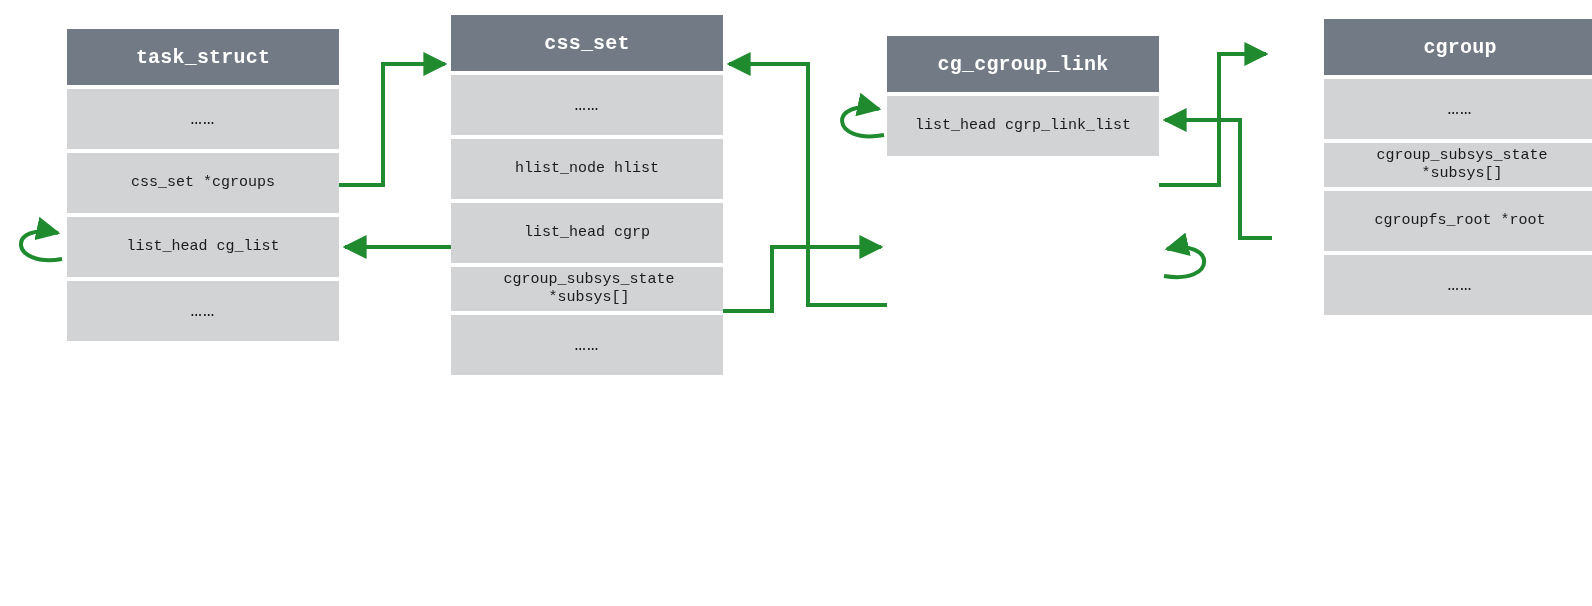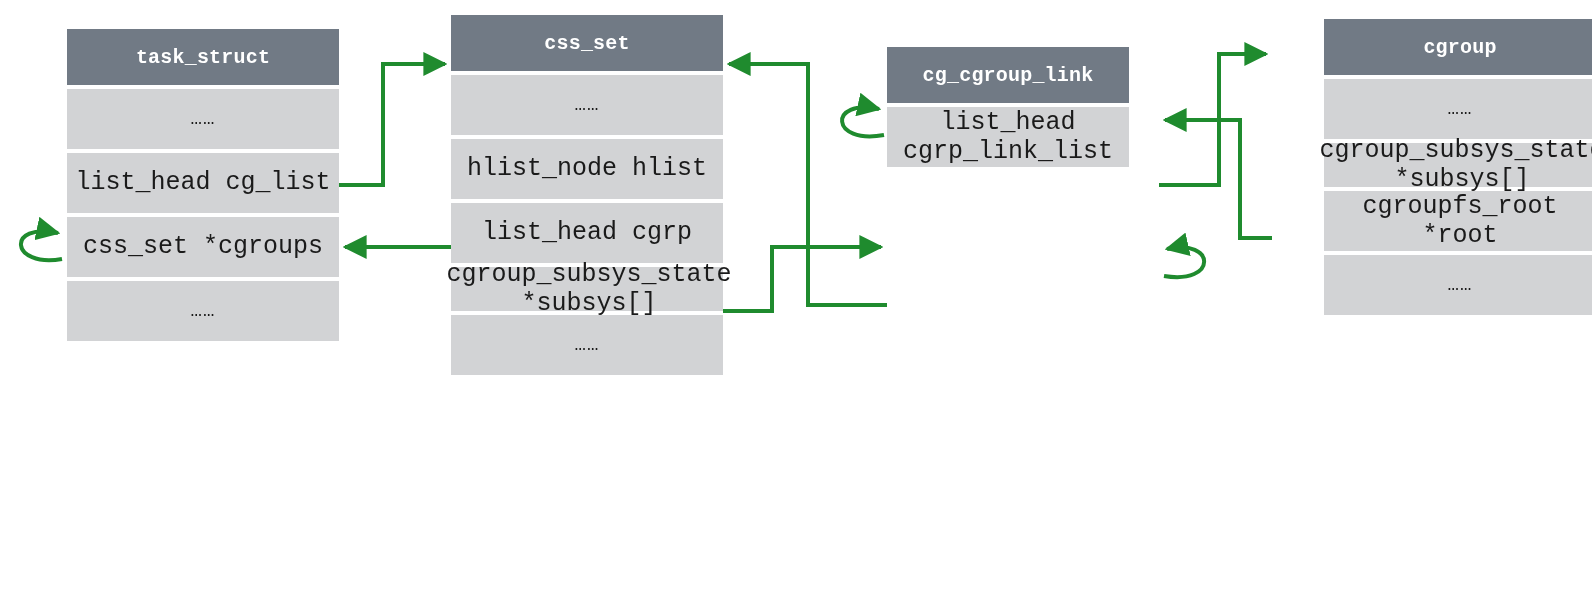--- a/index.html
+++ b/index.html
@@ -36,21 +36,21 @@
     justify-content: center;
     text-align: center;
     letter-spacing: 0.2px;
   }
   .struct-row {
     box-sizing: border-box;
     width: 100%;
     height: 60px;
     background: #d2d3d5;
     color: #1a1a1a;
-    font-size: 25px;
+    font-size: 15px;
     display: flex;
     align-items: center;
     justify-content: center;
     text-align: center;
     line-height: 1.18;
     margin-top: 4px;
     padding: 0 8px;
   }
   .struct-row.tall {
     height: 44px;
@@ -71,35 +71,35 @@
   }
 </style>
 </head>
 <body>
 
 <div id="canvas">
 
   <div class="struct" style="left:67px; top:29px; width:272px;">
     <div class="struct-header">task_struct</div>
     <div class="struct-row ellipsis">……</div>
+    <div class="struct-row">css_set *cgroups</div>
     <div class="struct-row">list_head cg_list</div>
-    <div class="struct-row">css_set *cgroups</div>
     <div class="struct-row ellipsis">……</div>
   </div>
 
   <div class="struct" style="left:451px; top:15px; width:272px;">
     <div class="struct-header">css_set</div>
     <div class="struct-row ellipsis">……</div>
     <div class="struct-row">hlist_node hlist</div>
     <div class="struct-row">list_head cgrp</div>
     <div class="struct-row tall">cgroup_subsys_state *subsys[]</div>
     <div class="struct-row ellipsis">……</div>
   </div>
 
-  <div class="struct" style="left:887px; top:47px; width:242px;">
+  <div class="struct" style="left:887px; top:36px; width:272px;">
     <div class="struct-header">cg_cgroup_link</div>
     <div class="struct-row">list_head cgrp_link_list</div>
   </div>
 
   <div class="struct" style="left:1324px; top:19px; width:272px;">
     <div class="struct-header">cgroup</div>
     <div class="struct-row ellipsis">……</div>
     <div class="struct-row tall">cgroup_subsys_state *subsys[]</div>
     <div class="struct-row">cgroupfs_root *root</div>
     <div class="struct-row ellipsis">……</div>

